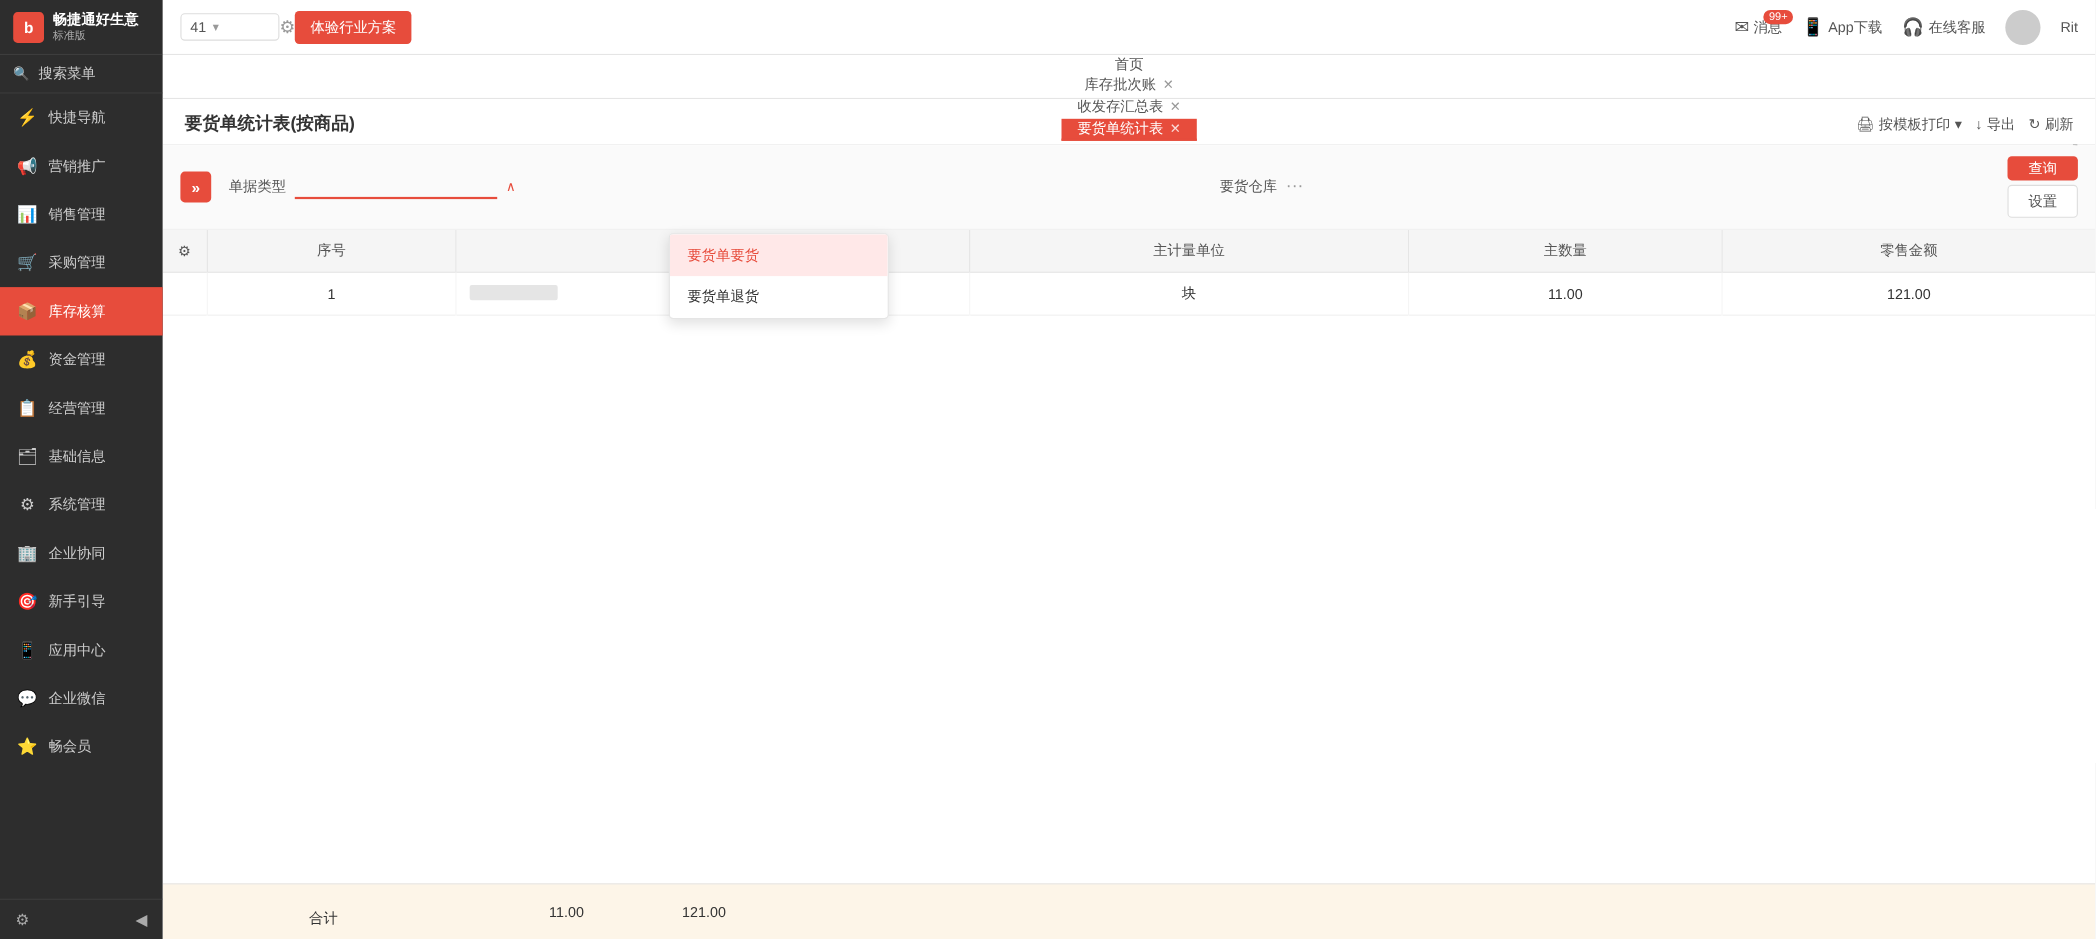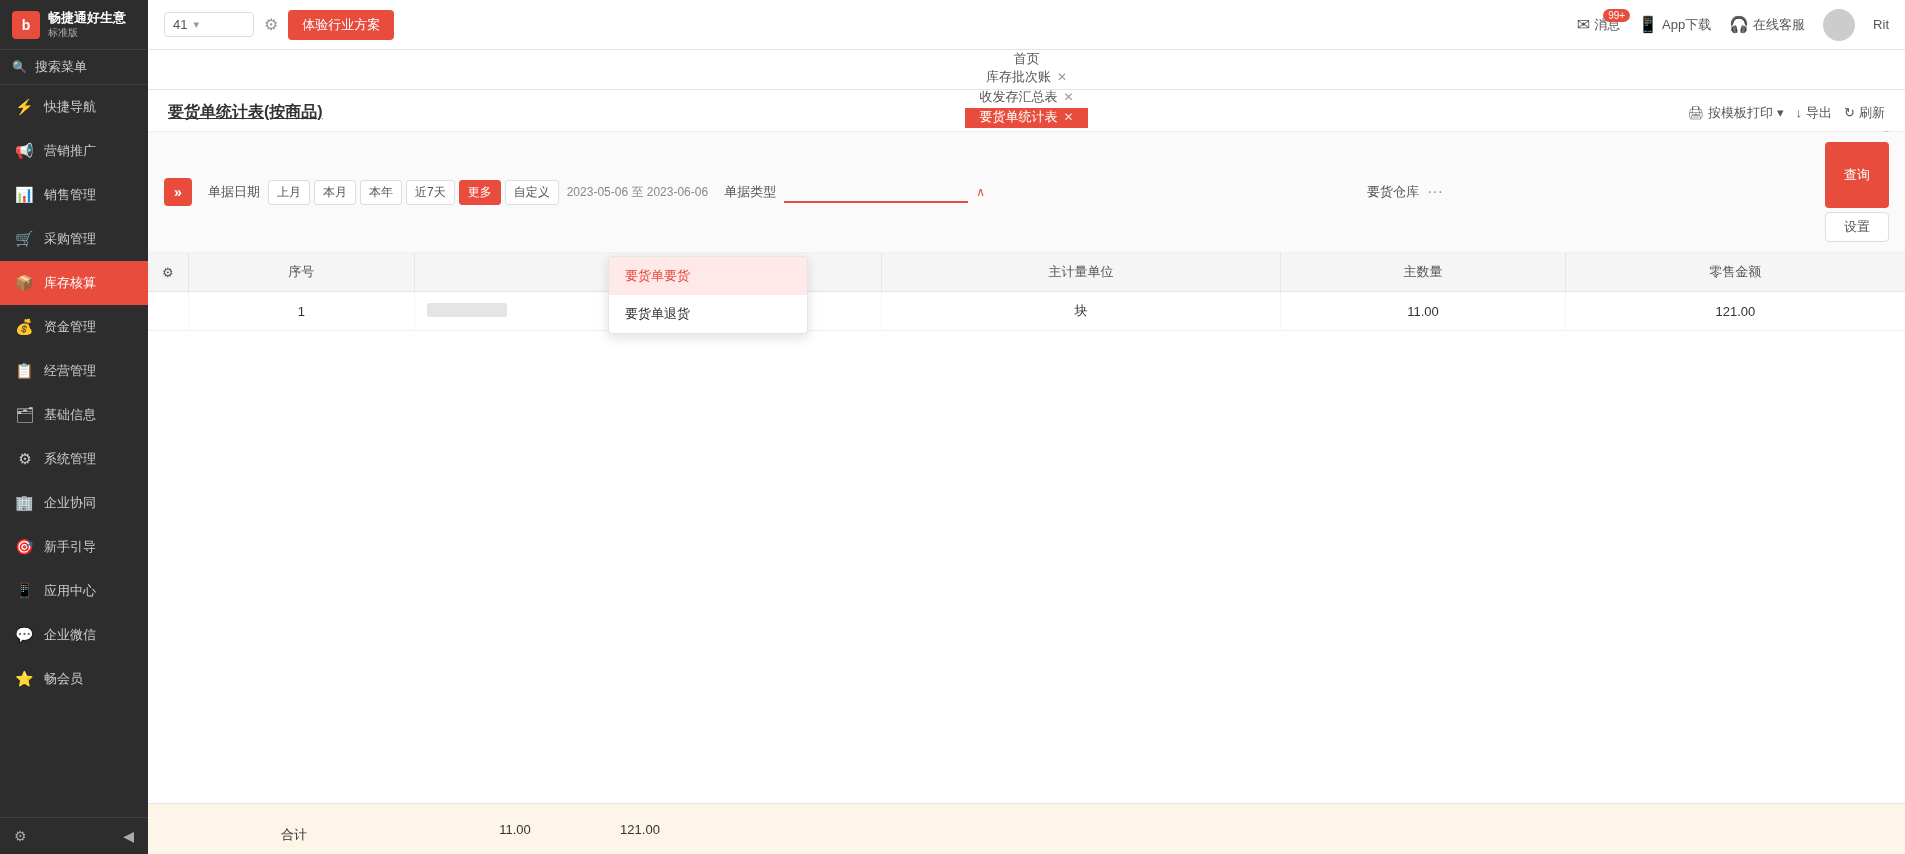--- a/index.html
+++ b/index.html
@@ -102,21 +102,20 @@
       display: flex;
       align-items: center;
       padding: 0 16px;
       border-bottom: 1px solid #e5e5e5;
       justify-content: space-between;
       flex-shrink: 0;
     }
     .topbar-left {
       display: flex;
       align-items: center;
-      gap: 10px;
     }
     .topbar-select {
       display: flex;
       align-items: center;
       border: 1px solid #ddd;
       border-radius: 4px;
       padding: 4px 8px;
       font-size: 13px;
       cursor: pointer;
       color: #555;
@@ -253,21 +252,20 @@
       display: flex;
       align-items: center;
       justify-content: space-between;
       padding: 12px 20px 8px;
       border-bottom: 1px solid #f0f0f0;
     }
     .page-title {
       font-size: 16px;
       font-weight: bold;
       color: #333;
-      text-decoration: underline;
     }
     .page-header-actions {
       display: flex;
       align-items: center;
       gap: 12px;
     }
     .action-btn {
       display: flex;
       align-items: center;
       color: #555;
@@ -398,21 +396,21 @@
       display: flex;
       flex-direction: column;
       gap: 4px;
       margin-left: auto;
     }
     .query-btn {
       background: #e74c3c;
       color: white;
       border: none;
       border-radius: 4px;
-      padding: 24px 18px;
+      padding: 2px 18px;
       font-size: 13px;
       cursor: pointer;
       font-family: Liberation Serif, serif;
     }
     .settings-btn {
       background: #fff;
       color: #555;
       border: 1px solid #ddd;
       border-radius: 4px;
       padding: 5px 18px;
@@ -643,34 +641,20 @@
             <span>刷新</span>
           </div>
         </div>
       </div>
 
       <div class="filter-bar" style="position:relative;">
         <div class="filter-expand-btn">
           <span>»</span>
         </div>
 
-        <div class="filter-group">
-          <span class="filter-label">单据日期</span>
-          <div class="filter-date-btns">
-            <button class="filter-date-btn">上月</button>
-            <button class="filter-date-btn">本月</button>
-            <button class="filter-date-btn">本年</button>
-            <button class="filter-date-btn">近7天</button>
-            <button class="filter-date-btn more-badge">更多</button>
-            <button class="filter-date-btn">自定义</button>
-          </div>
-          <div class="filter-date-range">
-            <div>2023-05-06 至 2023-06-06</div>
-          </div>
-        </div>
 
         <div class="filter-type-group">
           <span class="filter-label">单据类型</span>
           <input class="filter-select" type="text" style="border-top: none; border-right: none; border-left: none; border-image: initial; border-bottom: 2px solid rgb(231, 76, 60); outline: none; min-width: 180px; padding: 2px 4px; font-size: 13px; background: transparent; font-family: &quot;Microsoft YaHei&quot;, sans-serif;" value="">
           <span class="filter-select-arrow" style="color:#e74c3c; cursor:pointer;">∧</span>
         </div>
 
         <div class="filter-warehouse-group">
           <span class="filter-label">要货仓库</span>
           <span class="filter-more-btn">···</span>

